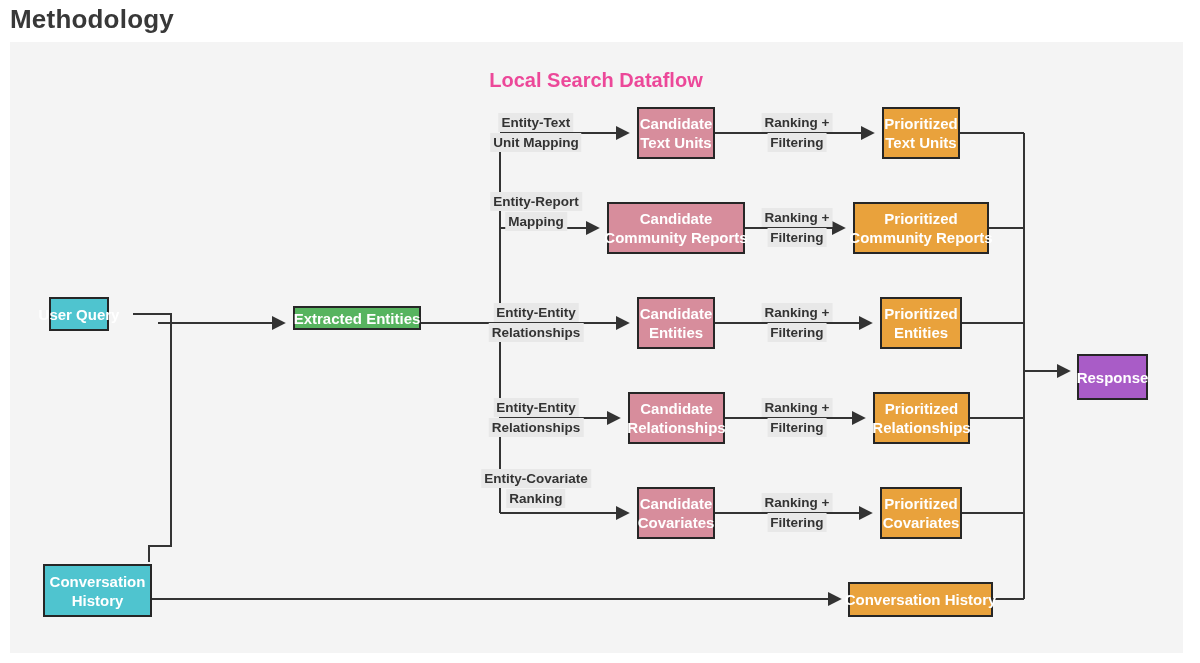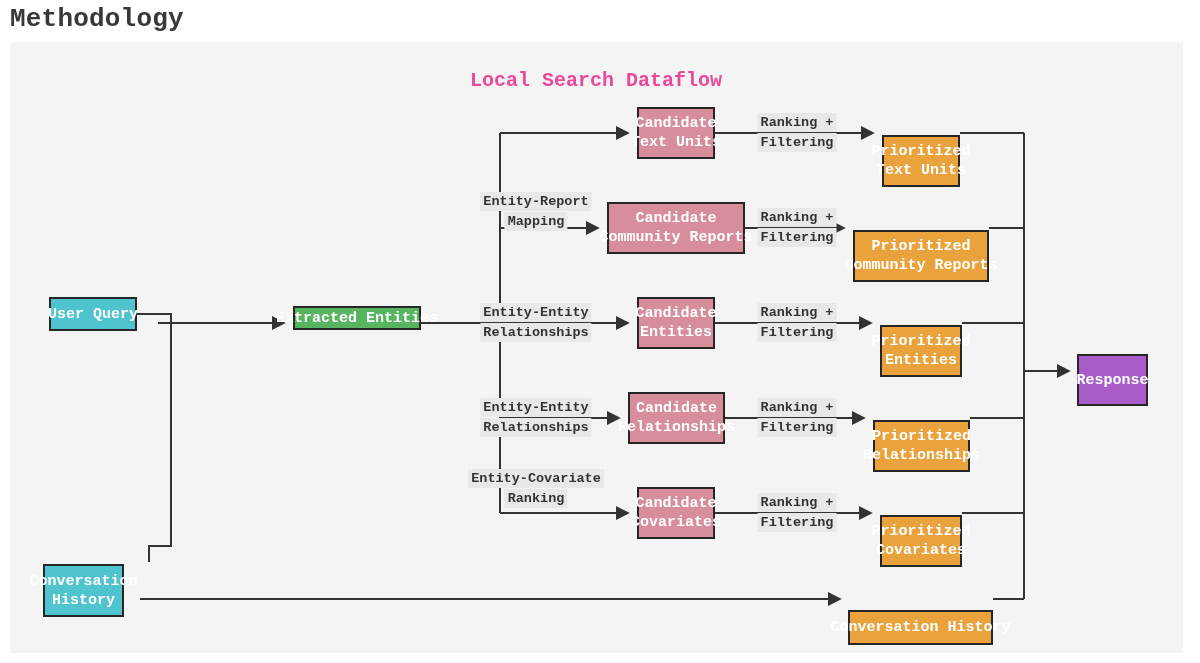--- a/index.html
+++ b/index.html
@@ -1,32 +1,32 @@
 <!DOCTYPE html>
 <html style="--cyan: #4FC4CF; --green: #57B45F; --pink: #D78D9C; --orange: #E9A23C; --purple: #A95CC7; --border: #262626; --edge: #333333; --label_bg: #e8e8e8; --canvas_bg: #f4f4f4;"><head>
 <meta charset="utf-8">
 <style>
   html,body{margin:0;padding:0;background:#fff;}
   .page{position:relative;width:1200px;height:663px;background:#ffffff;
-        font-family:Liberation Mono, monospace;overflow:hidden;}
+        font-family:Liberation Sans, sans-serif;overflow:hidden;}
   .page-title{position:absolute;left:10px;top:4px;margin:0;
               font-size:26px;font-weight:600;color:#383838;letter-spacing:.2px;}
   .canvas{position:absolute;left:10px;top:42px;width:1173px;height:611px;
           background:var(--canvas_bg,#f4f4f4);}
   svg.edges{position:absolute;left:0;top:0;width:1200px;height:663px;pointer-events:none;}
   svg.edges path.edge{stroke:var(--edge,#333333);stroke-width:2;fill:none;}
   .diagram-title{position:absolute;left:596px;top:80px;transform:translate(-50%,-50%);
                  font-size:20px;font-weight:600;color:#ec4899;white-space:nowrap;}
   .node{position:absolute;display:flex;align-items:center;justify-content:center;
         text-align:center;color:#fff;font-weight:bold;font-size:15px;line-height:19px;
         border:2px solid var(--border,#262626);box-sizing:border-box;white-space:nowrap;}
   .cyan{background:var(--cyan,#4FC4CF);}
   .green{background:var(--green,#57B45F);}
   .pink{background:var(--pink,#D78D9C);}
-  .orange{background:var(--orange,#E9A23C);margin-top:28px;}
+  .orange{background:var(--orange,#E9A23C);}
   .purple{background:var(--purple,#A95CC7);}
   .elabel{position:absolute;transform:translate(-50%,-50%);text-align:center;
           font-size:13.5px;font-weight:bold;color:#333;white-space:nowrap;}
   .elabel .line{line-height:20px;}
   .elabel .chip{display:inline-block;background:var(--label_bg,#e8e8e8);
                 line-height:19px;padding:0 3px;}
 </style>
 </head>
 <body>
 
@@ -64,36 +64,40 @@
     <path class="edge" d="M962,513 H1024"></path>
 
     <path class="edge" d="M1024,133 V599"></path>
     <path class="edge" d="M1024,371 H1068" marker-end="url(#arr)"></path>
     <path class="edge" d="M140,599 H839" marker-end="url(#arr)"></path>
     <path class="edge" d="M993,599 H1024"></path>
   </svg>
 
   <div class="diagram-title">Local Search Dataflow</div>
 
-  <div class="node cyan" style="left:49px;top:297px;width:88px;height:34px;text-align:right;">
+  <div class="node cyan" style="left:49px;top:297px;width:60px;height:34px;text-align:right;">
     <div>User Query</div>
   </div>
 
 
   <div class="node green" style="left:293px;top:306px;width:128px;height:24px;">
     <div>Extracted Entities</div>
   </div>
 
-  <div class="node cyan" style="left:43px;top:564px;width:81px;height:53px;">
+  <div class="node cyan" style="left:43px;top:564px;width:109px;height:53px;">
     <div>
       <div>Conversation</div>
       <div>History</div>
     </div>
   </div>
 
+  <div class="elabel" style="left:536px;top:133px;">
+    <div class="line"><span class="chip">Entity-Text</span></div>
+    <div class="line"><span class="chip">Unit Mapping</span></div>
+  </div>
   <div class="node pink" style="left:637px;top:107px;width:78px;height:52px;">
     <div>
       <div>Candidate</div>
       <div>Text Units</div>
     </div>
   </div>
   <div class="elabel" style="left:797px;top:133px;">
     <div class="line"><span class="chip">Ranking +</span></div>
     <div class="line"><span class="chip">Filtering</span></div>
   </div>
@@ -181,20 +185,20 @@
     <div class="line"><span class="chip">Ranking +</span></div>
     <div class="line"><span class="chip">Filtering</span></div>
   </div>
   <div class="node orange" style="left:880px;top:487px;width:82px;height:52px;">
     <div>
       <div>Prioritized</div>
       <div>Covariates</div>
     </div>
   </div>
 
-  <div class="node purple" style="left:1077px;top:354px;width:71px;height:52px;">
+  <div class="node purple" style="left:1077px;top:354px;width:71px;height:46px;">
     <div>Response</div>
   </div>
 
   <div class="node orange" style="left:848px;top:582px;width:145px;height:35px;">
     <div>Conversation History</div>
   </div>
 </div>
 
 </body></html>

